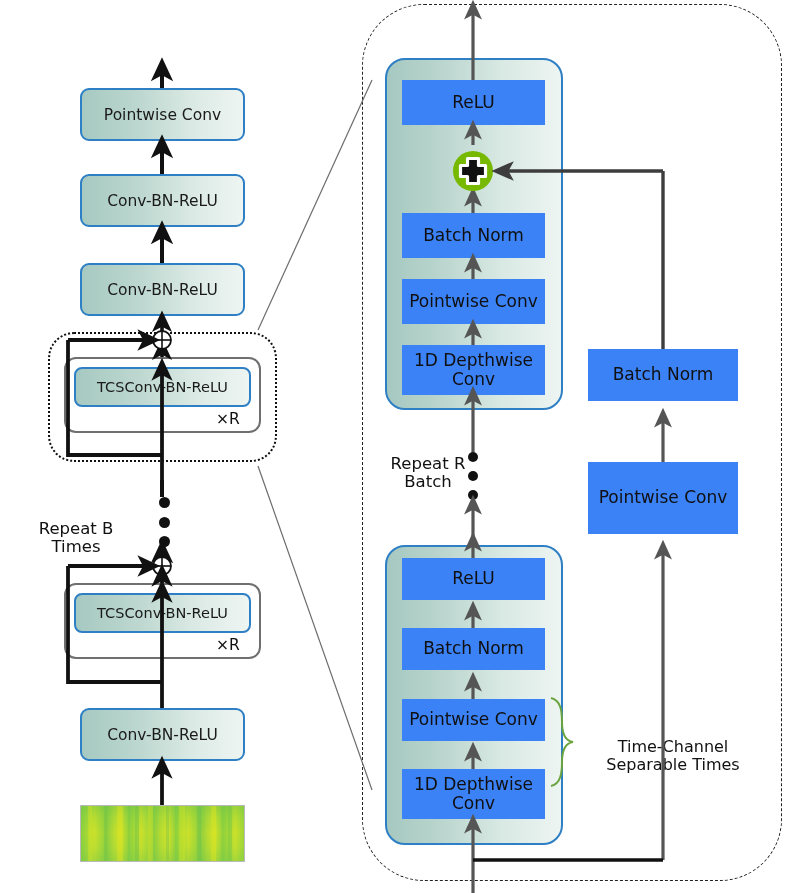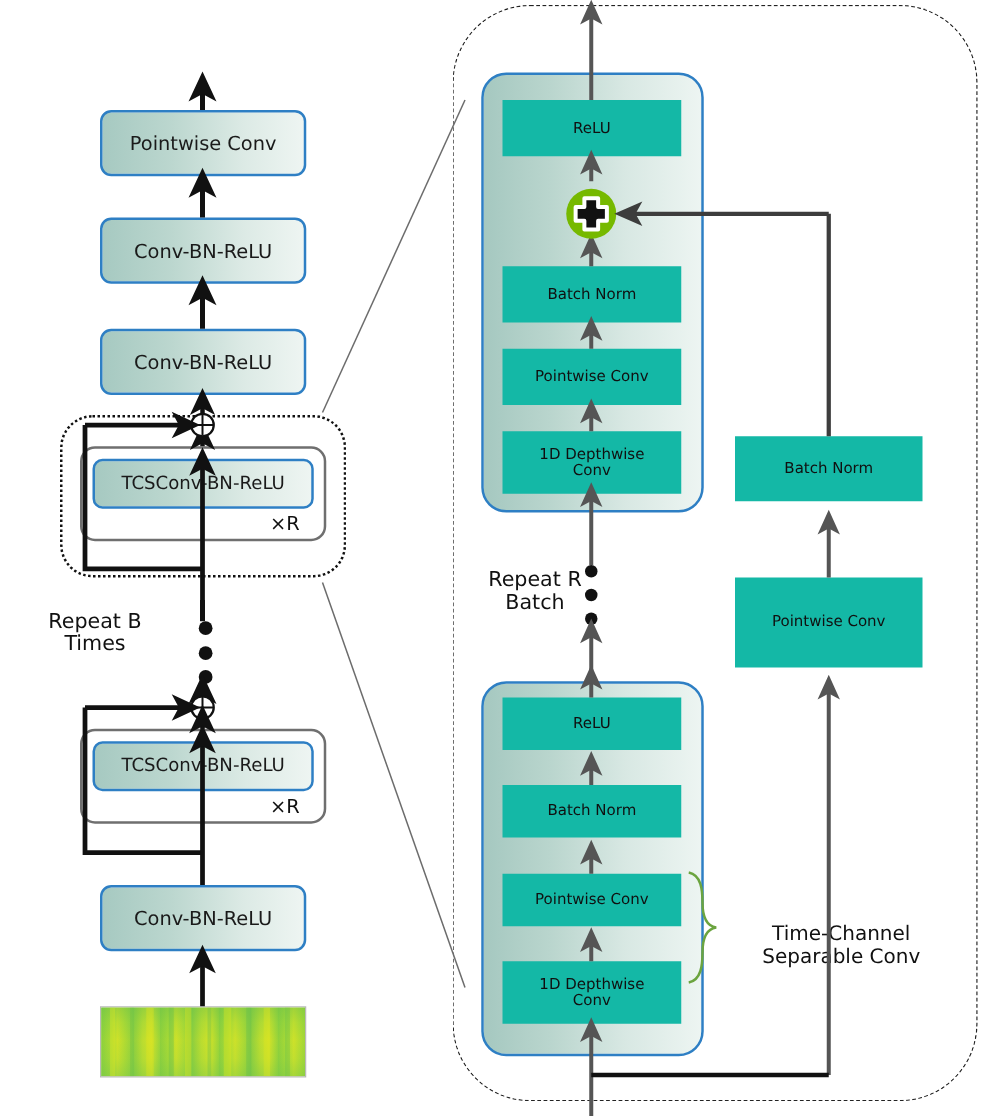--- a/index.html
+++ b/index.html
@@ -91,26 +91,26 @@
   .tcsblock {
     position: absolute;
     box-sizing: border-box;
     border: 2.4px solid #2e7fc4;
     border-radius: 20px;
     background: linear-gradient(to right, #a5c8c0 0%, #b9d5cd 30%, #d8e8e3 65%, #edf5f2 100%);
   }
   .gbox {
     position: absolute;
     box-sizing: border-box;
-    background: #14b8a6;
+    background: #3b82f6;
     display: flex;
     align-items: center;
     justify-content: center;
     text-align: center;
-    font-size: 12px;
+    font-size: 17px;
     color: #101010;
     line-height: 1.12;
     white-space: pre-line;
   }
   .spectro {
     position: absolute;
     box-sizing: border-box;
     border: 1px solid #b9b9b9;
     overflow: hidden;
   }
@@ -167,21 +167,21 @@
   <div class="lbox" style="left:80px; top:174px; width:165px; height:53px;">Conv-BN-ReLU</div>
 
   <div class="lbox" style="left:80px; top:263px; width:165px; height:53px;">Conv-BN-ReLU</div>
 
   <div class="dotbox" style="left:48px; top:332px; width:229px; height:130px;"></div>
 
   <div class="greybox" style="left:64px; top:357px; width:197px; height:76px;"></div>
   <div class="lbox" style="left:74px; top:367px; width:177px; height:40px; font-size:14.5px; border-radius:8px;">TCSConv-BN-ReLU</div>
   <div class="xr" style="left:216px; top:410px;">×R</div>
 
-  <div class="lbl" style="left:16px; top:484px; width:120px; height:44px; font-size:16.5px;">Repeat B
+  <div class="lbl" style="left:16px; top:516px; width:120px; height:44px; font-size:16.5px;">Repeat B
 Times</div>
 
   <div class="dotcol" style="left:157px; top:497px; width:14px; height:50px;">
     <i style="width:11px;height:11px;"></i>
     <i style="width:11px;height:11px;"></i>
     <i style="width:11px;height:11px;"></i>
   </div>
 
   <div class="greybox" style="left:64px; top:583px; width:197px; height:76px;"></div>
   <div class="lbox" style="left:74px; top:593px; width:177px; height:40px; font-size:14.5px; border-radius:8px;">TCSConv-BN-ReLU</div>
@@ -234,21 +234,21 @@
   <div class="lbl" style="left:382px; top:450px; width:92px; height:46px; font-size:16.5px;">Repeat R
 Batch</div>
 
   <div class="dotcol" style="left:466px; top:452px; width:14px; height:48px;">
     <i style="width:10px;height:10px;"></i>
     <i style="width:10px;height:10px;"></i>
     <i style="width:10px;height:10px;"></i>
   </div>
 
   <div class="lbl" style="left:598px; top:733px; width:150px; height:46px; font-size:16px;">Time-Channel
-Separable Conv</div>
+Separable Times</div>
 
   <div class="plusglyph" style="left:455px; top:153px; width:36px; height:36px; font-size:30px;">+</div>
 
   <svg class="layer">
     <defs>
       <marker id="ahB" markerWidth="7" markerHeight="7" refX="3.0" refY="3.2" orient="auto" markerUnits="strokeWidth">
         <path d="M0.2,0.4 L6.2,3.2 L0.2,6.0 L1.7,3.2 Z" fill="#111111"></path>
       </marker>
       <marker id="ahG" markerWidth="7.5" markerHeight="7.5" refX="3.2" refY="3.2" orient="auto" markerUnits="strokeWidth">
         <path d="M0.2,0.4 L6.4,3.2 L0.2,6.0 L1.7,3.2 Z" fill="#555555"></path>

